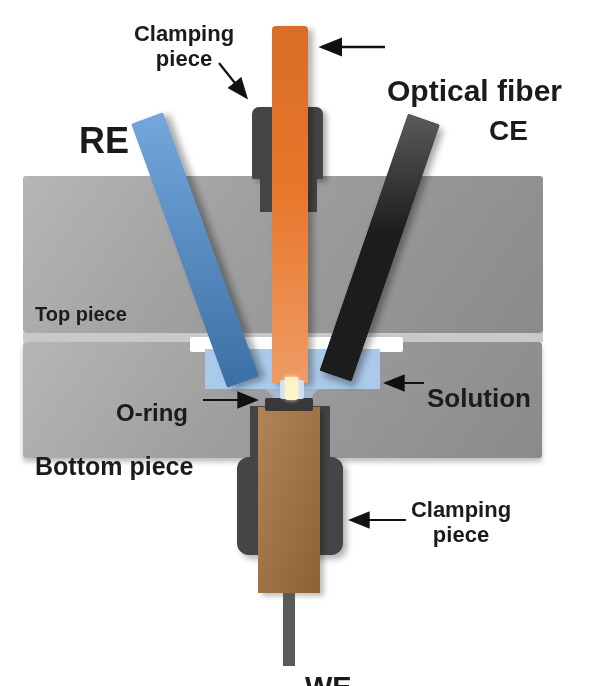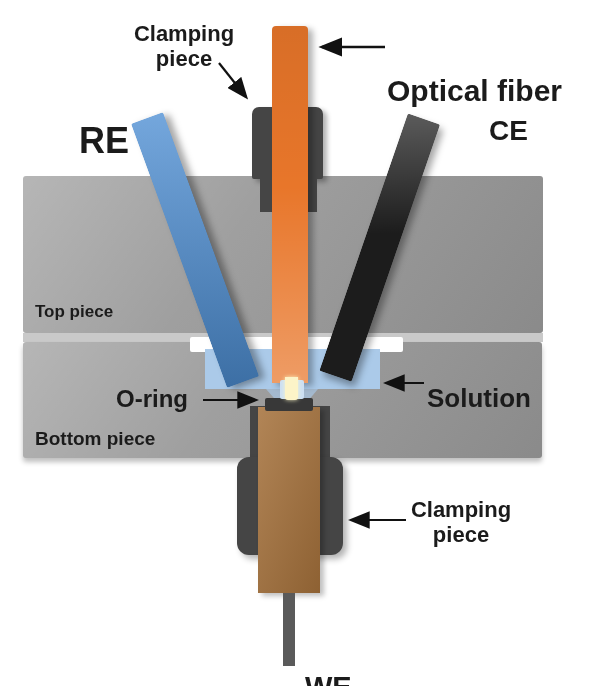--- a/index.html
+++ b/index.html
@@ -106,24 +106,24 @@
     position: absolute;
     color: #1b1b1b;
     font-weight: bold;
     white-space: nowrap;
     line-height: 1.1;
   }
   .lbl-clamping-top    { left: 128px; top: 21px;  width: 112px; font-size: 22px; text-align: center; line-height: 25px; }
   .lbl-optical-fiber   { left: 387px; top: 30px;  font-size: 30px; margin-top: 44px; }
   .lbl-re              { left: 79px;  top: 121px; font-size: 36px; }
   .lbl-ce              { left: 461px; top: 116px; font-size: 28px; margin-left: 28px; }
-  .lbl-top-piece       { left: 35px;  top: 303px; font-size: 17px; }
-  .lbl-o-ring          { left: 116px; top: 386px; font-size: 24px; }
+  .lbl-top-piece       { left: 35px;  top: 303px; font-size: 20px; }
+  .lbl-o-ring          { left: 116px; top: 400px; font-size: 24px; }
   .lbl-solution        { left: 427px; top: 384px; font-size: 26px; }
-  .lbl-bottom-piece    { left: 35px;  top: 429px; font-size: 19px; }
+  .lbl-bottom-piece    { left: 35px;  top: 453px; font-size: 25px; }
   .lbl-clamping-bottom { left: 408px; top: 497px; width: 106px; font-size: 22px; text-align: center; line-height: 25px; }
   .lbl-we              { left: 305px; top: 672px; font-size: 29px; }
 
   .arrow-layer { left: 0; top: 0; width: 600px; height: 686px; pointer-events: none; }
 </style>
 </head>
 <body>
 
 <div class="stage">
 

